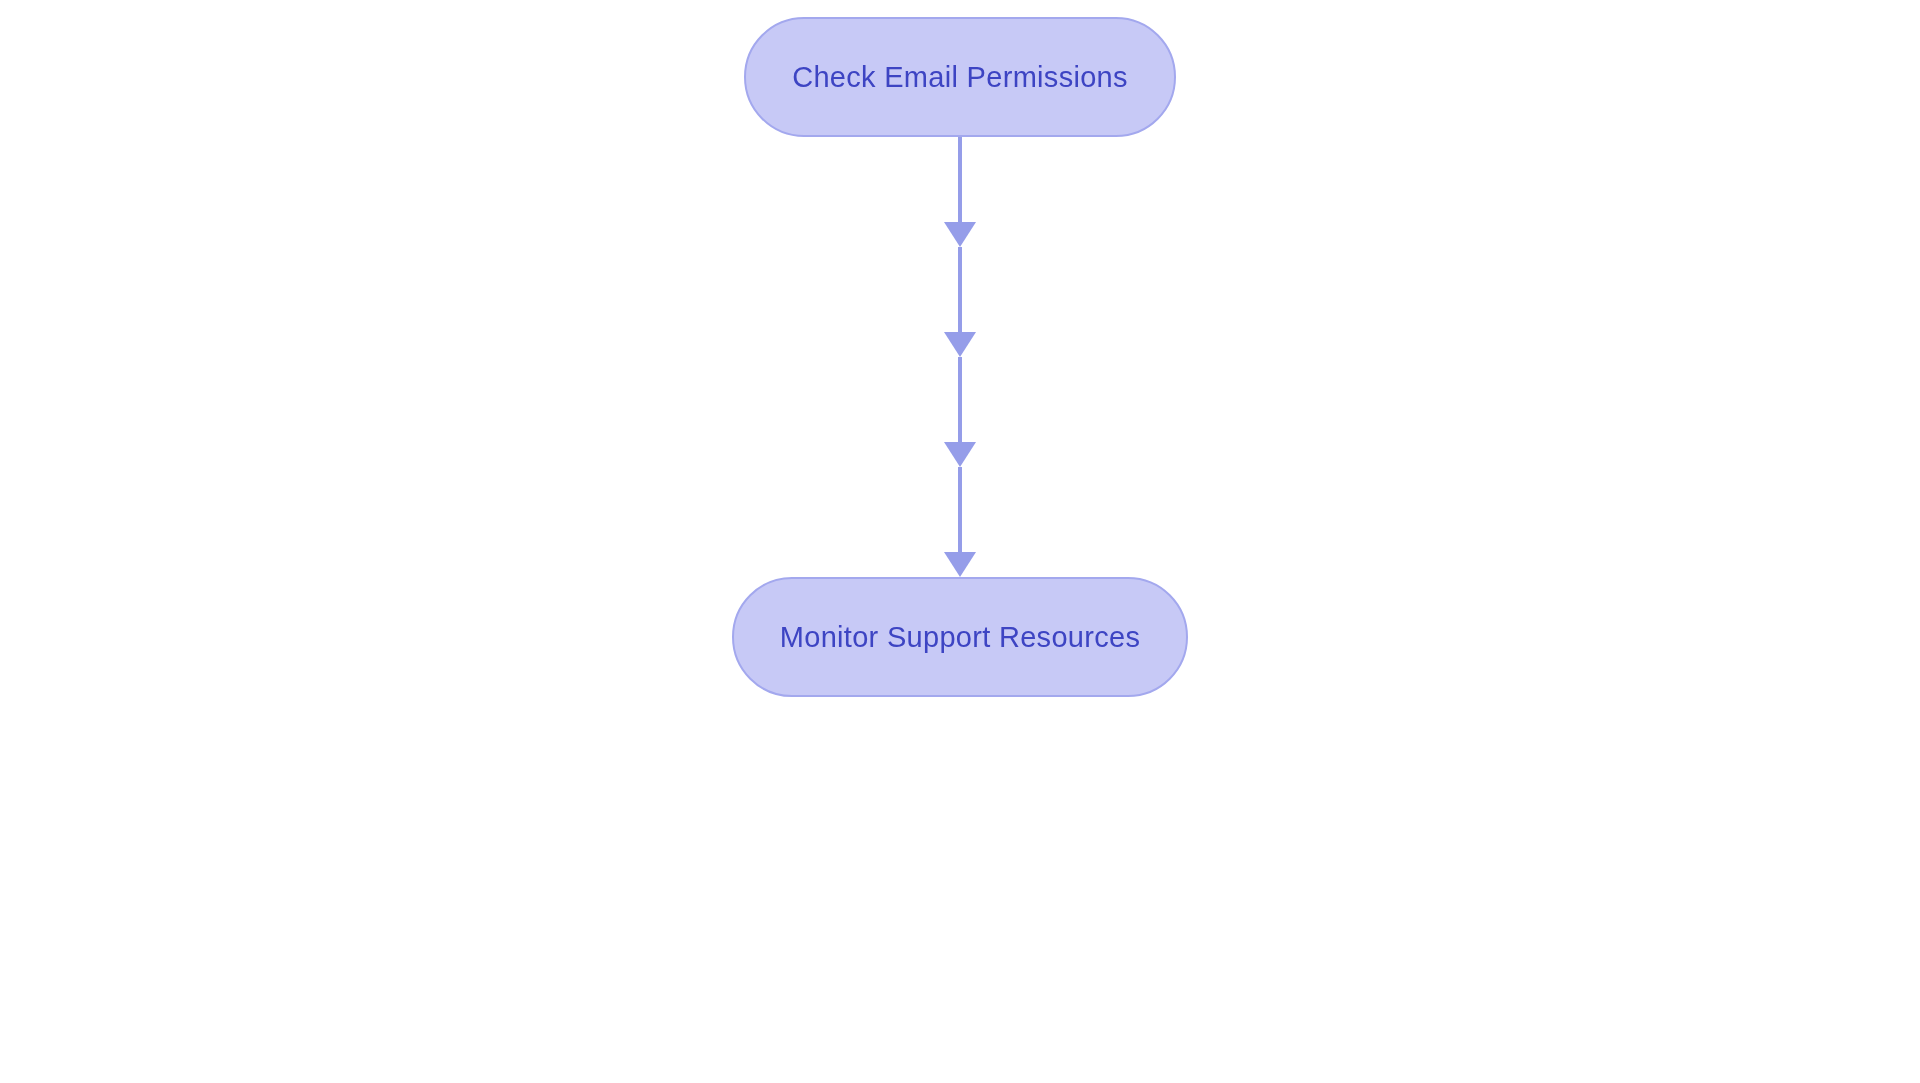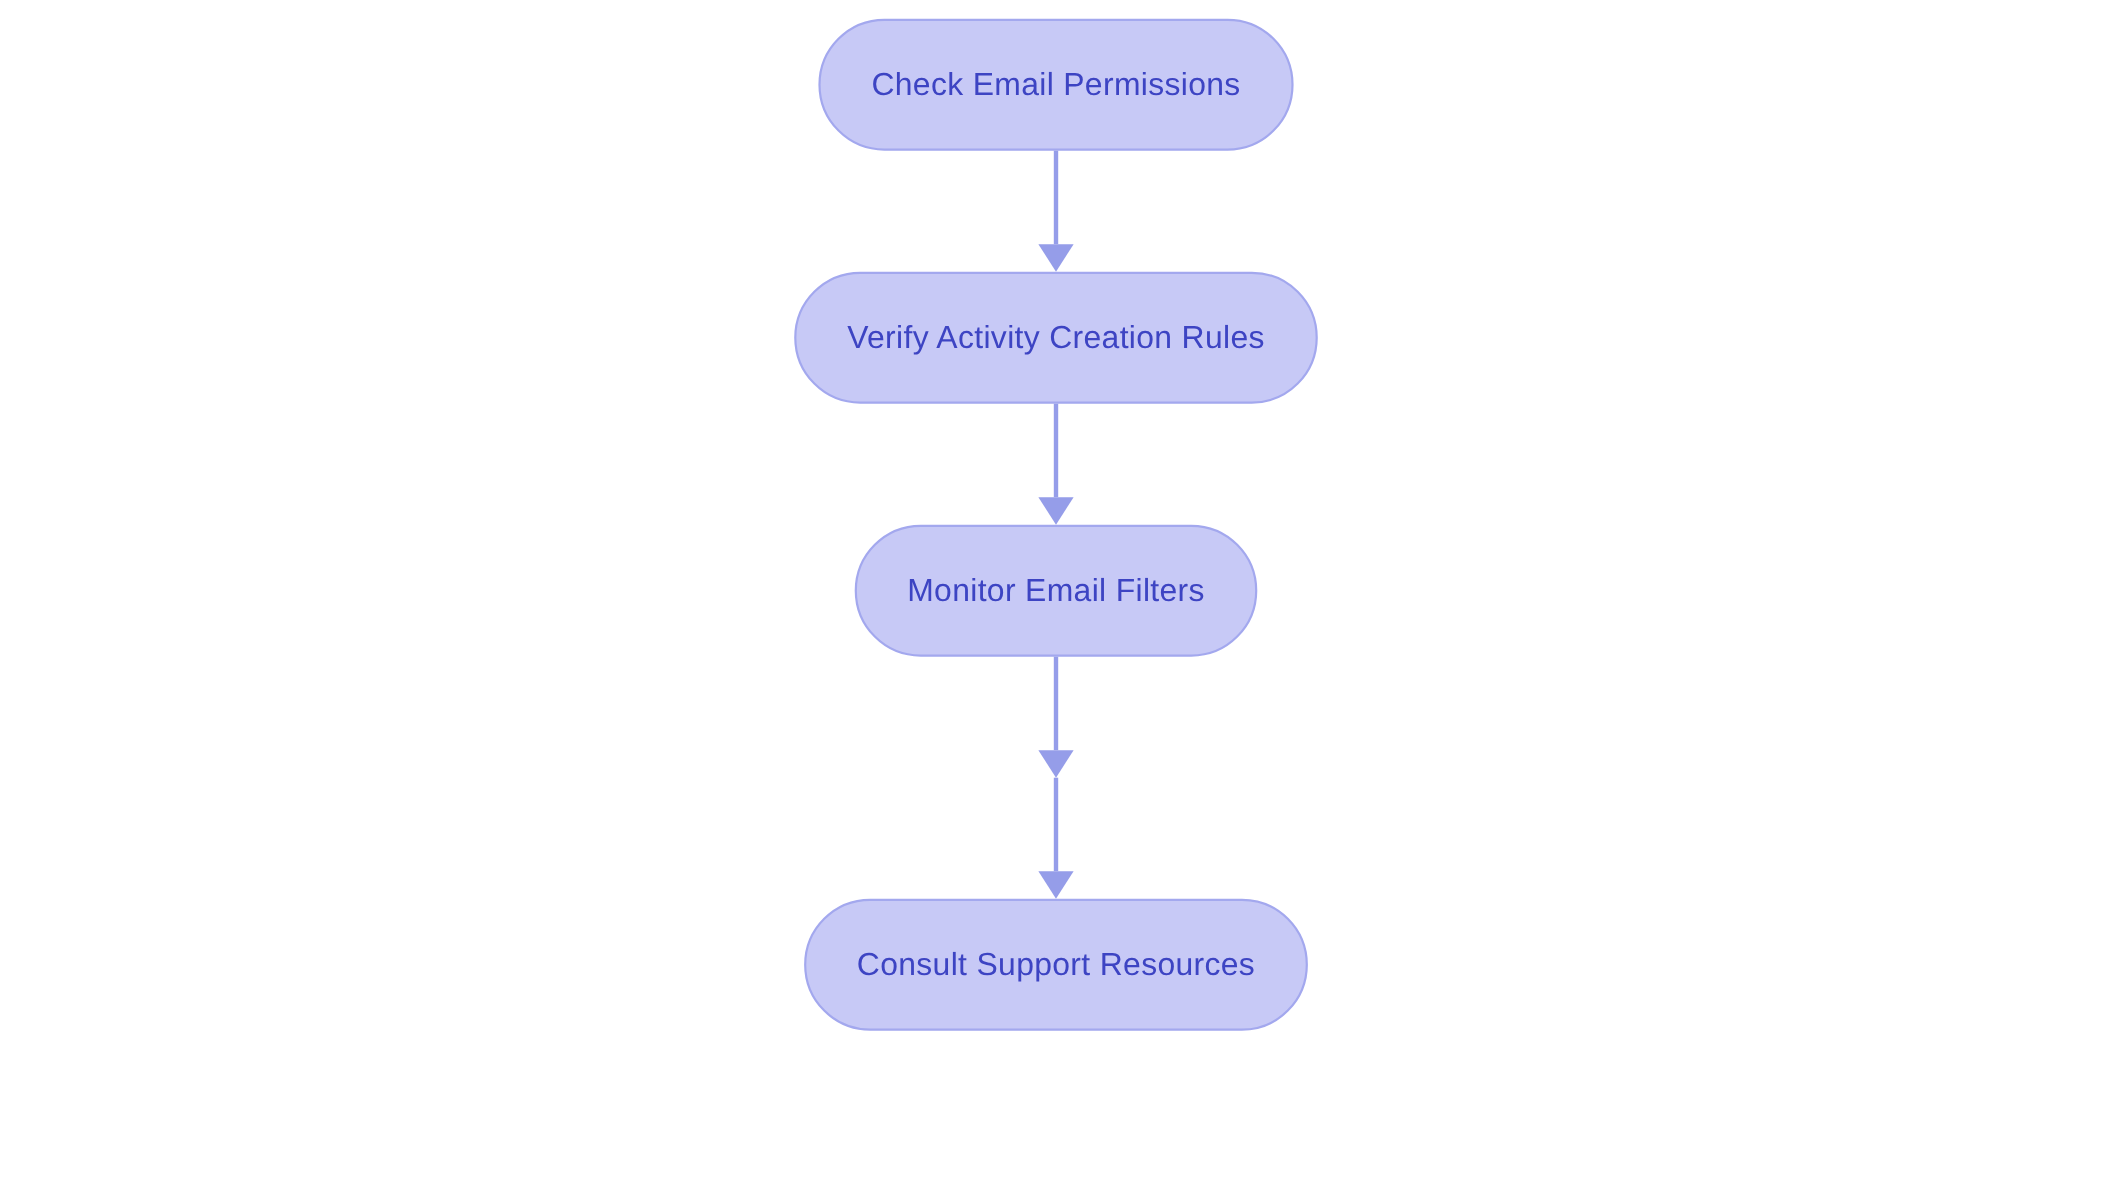--- a/index.html
+++ b/index.html
@@ -74,42 +74,36 @@
 
     <div class="node">
       <span>Check Email Permissions</span>
     </div>
 
     <div class="connector">
       <div class="line"></div>
       <div class="head"></div>
     </div>
 
-    <div class="node">
-      <span>Verify Activity Creation Rules</span>
-    </div>
 
     <div class="connector">
       <div class="line"></div>
       <div class="head"></div>
     </div>
 
-    <div class="node">
-      <span>Monitor Email Filters</span>
-    </div>
 
     <div class="connector">
       <div class="line"></div>
       <div class="head"></div>
     </div>
 
 
     <div class="connector">
       <div class="line"></div>
       <div class="head"></div>
     </div>
 
     <div class="node">
-      <span>Consult Support Resources</span>
+      <span>Monitor Support Resources</span>
     </div>
 
   </div>
 </div>
 
 </body></html>

